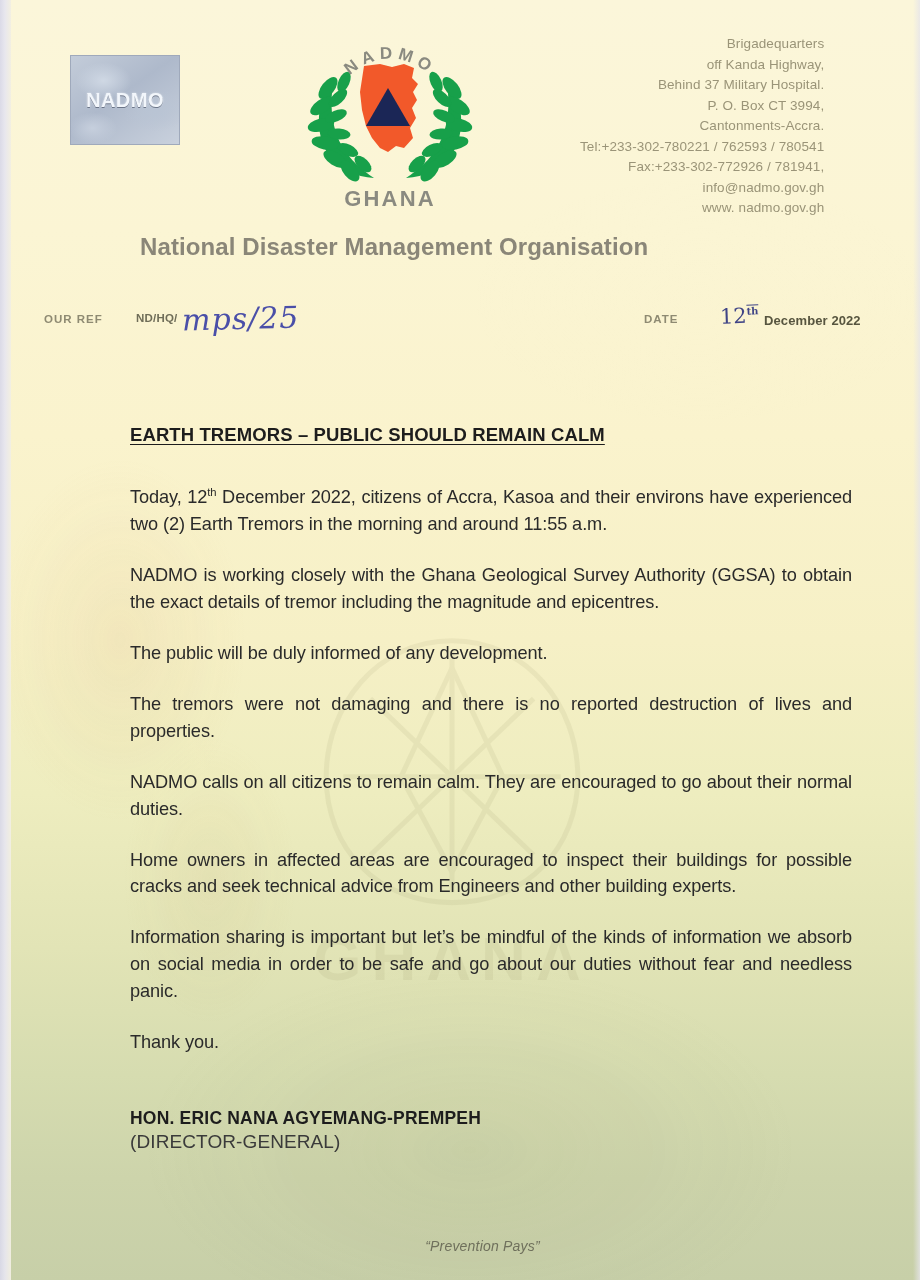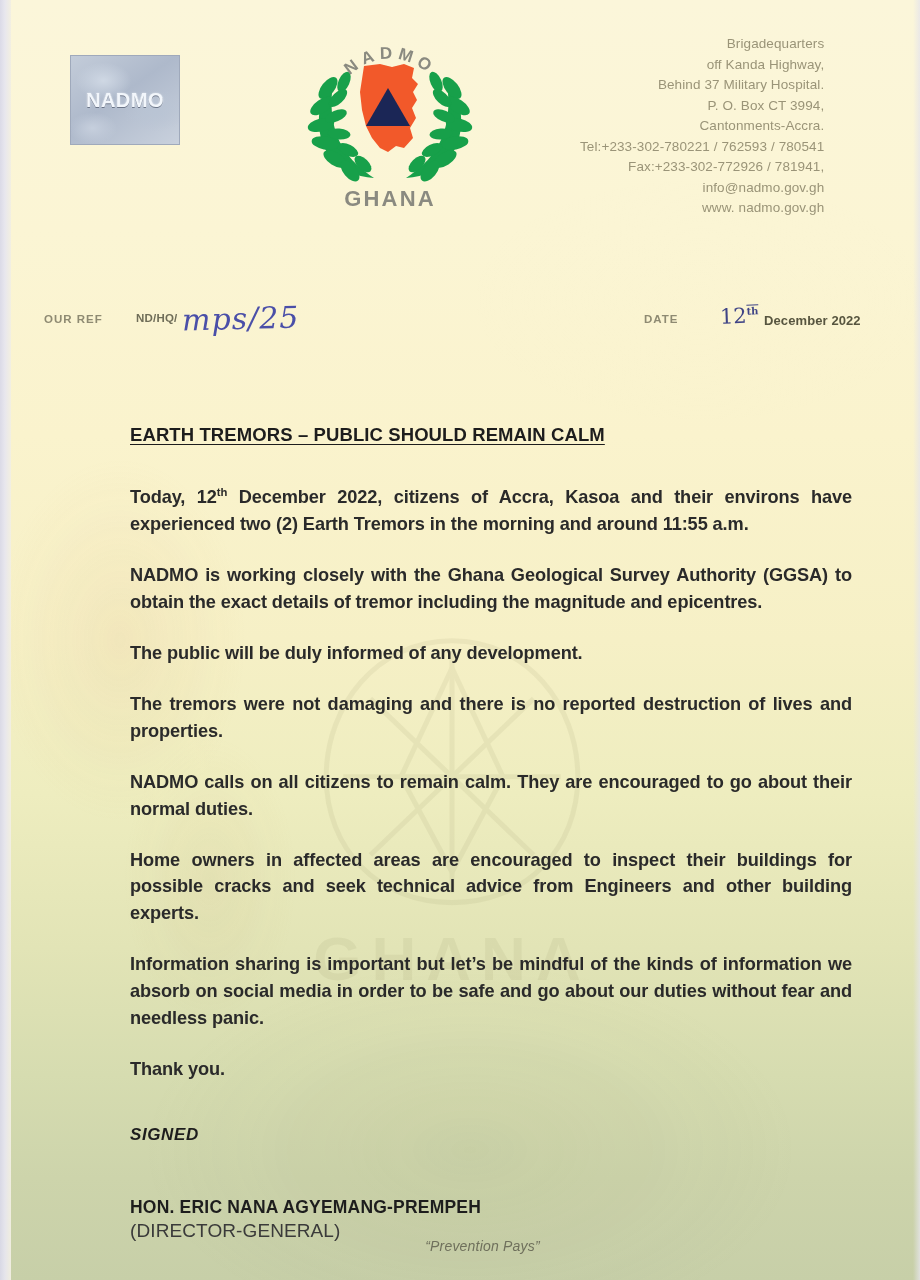--- a/index.html
+++ b/index.html
@@ -224,21 +224,20 @@
     text-underline-offset: 3px;
     margin: 0 0 38px 0;
   }
   .para {
     font-size: 18.2px;
     line-height: 1.48;
     color: #2a2a2a;
     text-align: justify;
     margin: 0 0 24px 0;
     letter-spacing: -.1px;
-    font-weight: bold;
   }
   .para sup { font-size: .62em; }
 
   #signed {
     margin-top: 42px;
     font-size: 17px;
     font-weight: bold;
     font-style: italic;
     letter-spacing: .6px;
     color: #1d1d1d;
@@ -353,20 +352,21 @@
     <div>off Kanda Highway,</div>
     <div>Behind 37 Military Hospital.</div>
     <div>P. O. Box CT 3994,</div>
     <div>Cantonments-Accra.</div>
     <div>Tel:+233-302-780221 / 762593 / 780541</div>
     <div>Fax:+233-302-772926 / 781941,</div>
     <div>info@nadmo.gov.gh</div>
     <div>www. nadmo.gov.gh</div>
   </div>
 
+  <div id="org-title">National Disaster Management Organisation</div>
 
   <div id="ref-row">
     <span id="our-ref-label">OUR REF</span>
     <span id="ref-prefix">ND/HQ/</span>
     <span id="ref-handwritten">mps/25</span>
     <span id="date-label">DATE</span>
     <span id="date-day"><span>12</span><sup>th</sup></span>
     <span id="date-rest">December 2022</span>
   </div>
 
@@ -375,20 +375,19 @@
 
     <p class="para">Today, 12<sup>th</sup> December 2022, citizens of Accra, Kasoa and their environs have experienced two (2) Earth Tremors in the morning and around 11:55 a.m.</p>
     <p class="para">NADMO is working closely with the Ghana Geological Survey Authority (GGSA) to obtain the exact details of tremor including the magnitude and epicentres.</p>
     <p class="para">The public will be duly informed of any development.</p>
     <p class="para">The tremors were not damaging and there is no reported destruction of lives and properties.</p>
     <p class="para">NADMO calls on all citizens to remain calm.  They are encouraged to go about their normal duties.</p>
     <p class="para">Home owners in affected areas are encouraged to inspect their buildings for possible cracks and seek technical advice from Engineers and other building experts.</p>
     <p class="para">Information sharing is important but let’s be mindful of the kinds of information we absorb on social media in order to be safe and go about our duties without fear and needless panic.</p>
     <p class="para">Thank you.</p>
 
-    <div id="signed">SIGNED</div>
     <div id="signatory-name">HON. ERIC NANA AGYEMANG-PREMPEH</div>
     <div id="signatory-title">(DIRECTOR-GENERAL)</div>
   </div>
 
   <div id="footer-slogan">“Prevention Pays”</div>
 
 </div>
 
 </body></html>

